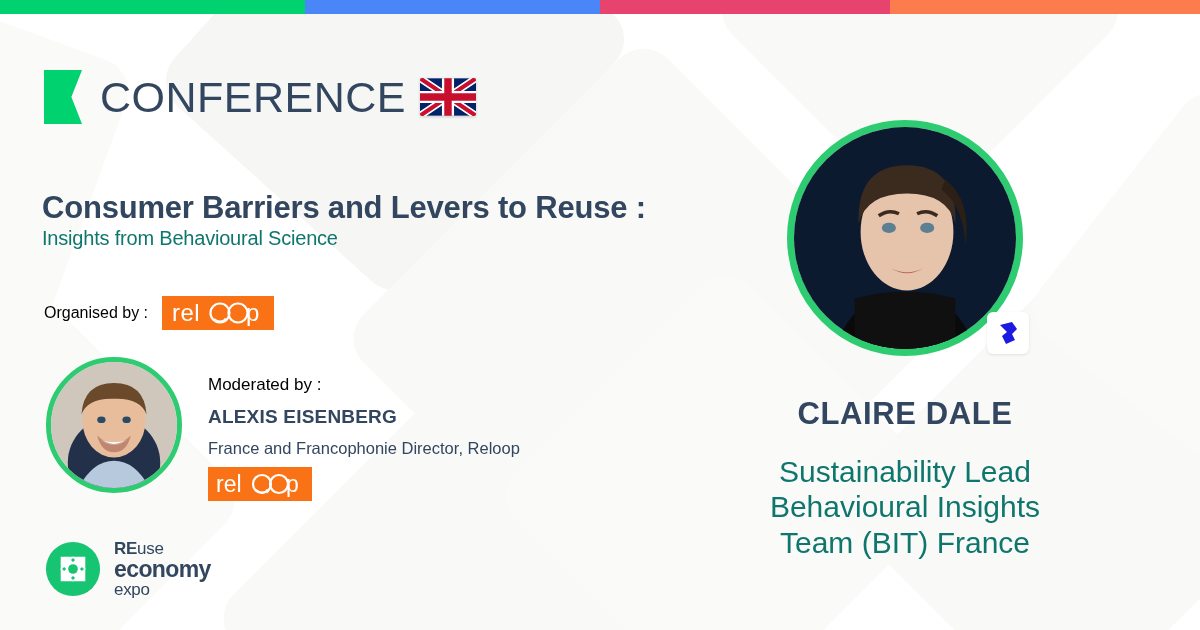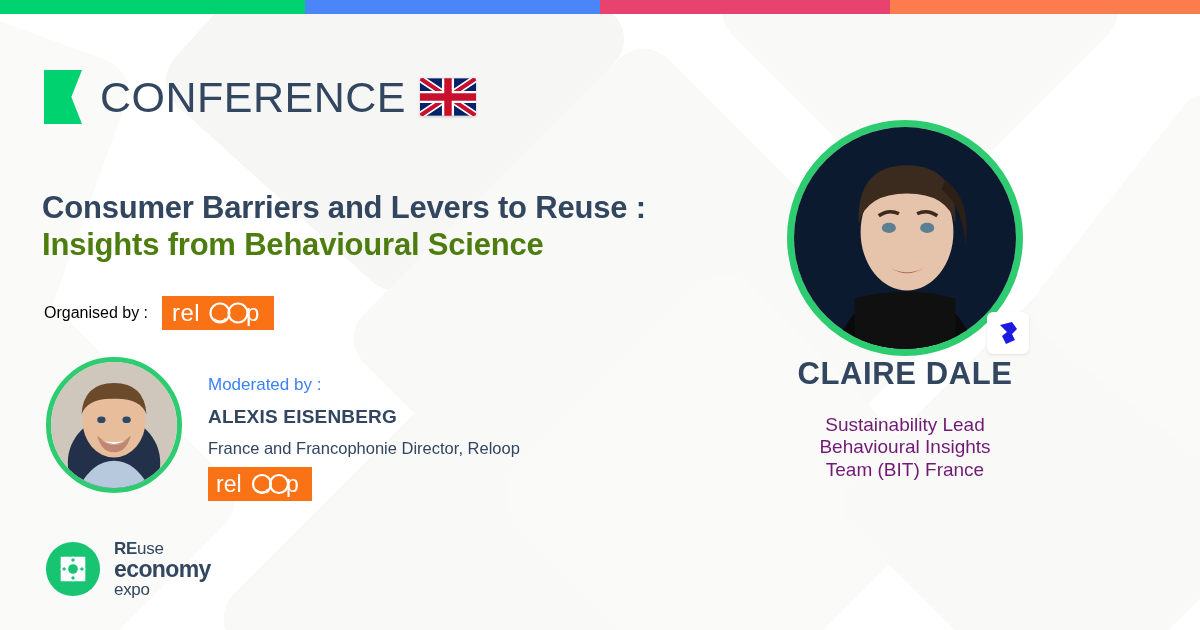--- a/index.html
+++ b/index.html
@@ -90,23 +90,23 @@
     width: 700px;
   }
   .title-l1 {
     font-size: 31px;
     font-weight: bold;
     color: #32465f;
     line-height: 1.18;
     letter-spacing: -0.2px;
   }
   .title-l2 {
-    font-size: 31px;
-    font-weight: 700;
-    color: #4d7c0f;
+    font-size: 20px;
+    font-weight: 400;
+    color: #0f766e;
     line-height: 1.18;
     letter-spacing: -0.2px;
   }
 
   
   .organised-row {
     position: absolute;
     left: 44px;
     top: 296px;
     display: flex;
@@ -152,21 +152,21 @@
     width: 222px; height: 222px;
     border-width: 7px;
     border-color: #2ecc71;
   }
   .mod-text {
     margin-left: 26px;
     padding-top: 12px;
   }
   .mod-label {
     font-size: 17px;
-    color: #3b82f6;
+    color: #000000;
     line-height: 1.9;
   }
   .mod-name {
     font-size: 19px;
     font-weight: bold;
     color: #32465f;
     letter-spacing: 0.2px;
     line-height: 1.7;
   }
   .mod-role {
@@ -215,30 +215,31 @@
     width: 42px;
     height: 42px;
     background: #ffffff;
     border-radius: 6px;
     display: flex;
     align-items: center;
     justify-content: center;
     box-shadow: 0 1px 3px rgba(0,0,0,.10);
   }
   .spk-name {
+    margin-top: 40px;
     font-size: 31px;
     font-weight: bold;
     color: #32465f;
     letter-spacing: 0.6px;
     text-align: center;
   }
   .spk-role {
     margin-top: 22px;
-    font-size: 19px;
-    color: #701a75;
+    font-size: 30px;
+    color: #0f766e;
     text-align: center;
     line-height: 1.18;
   }
 
   .headshot { display: block; width: 100%; height: 100%; }
 </style>
 </head>
 <body>
 
 <div id="poster">

